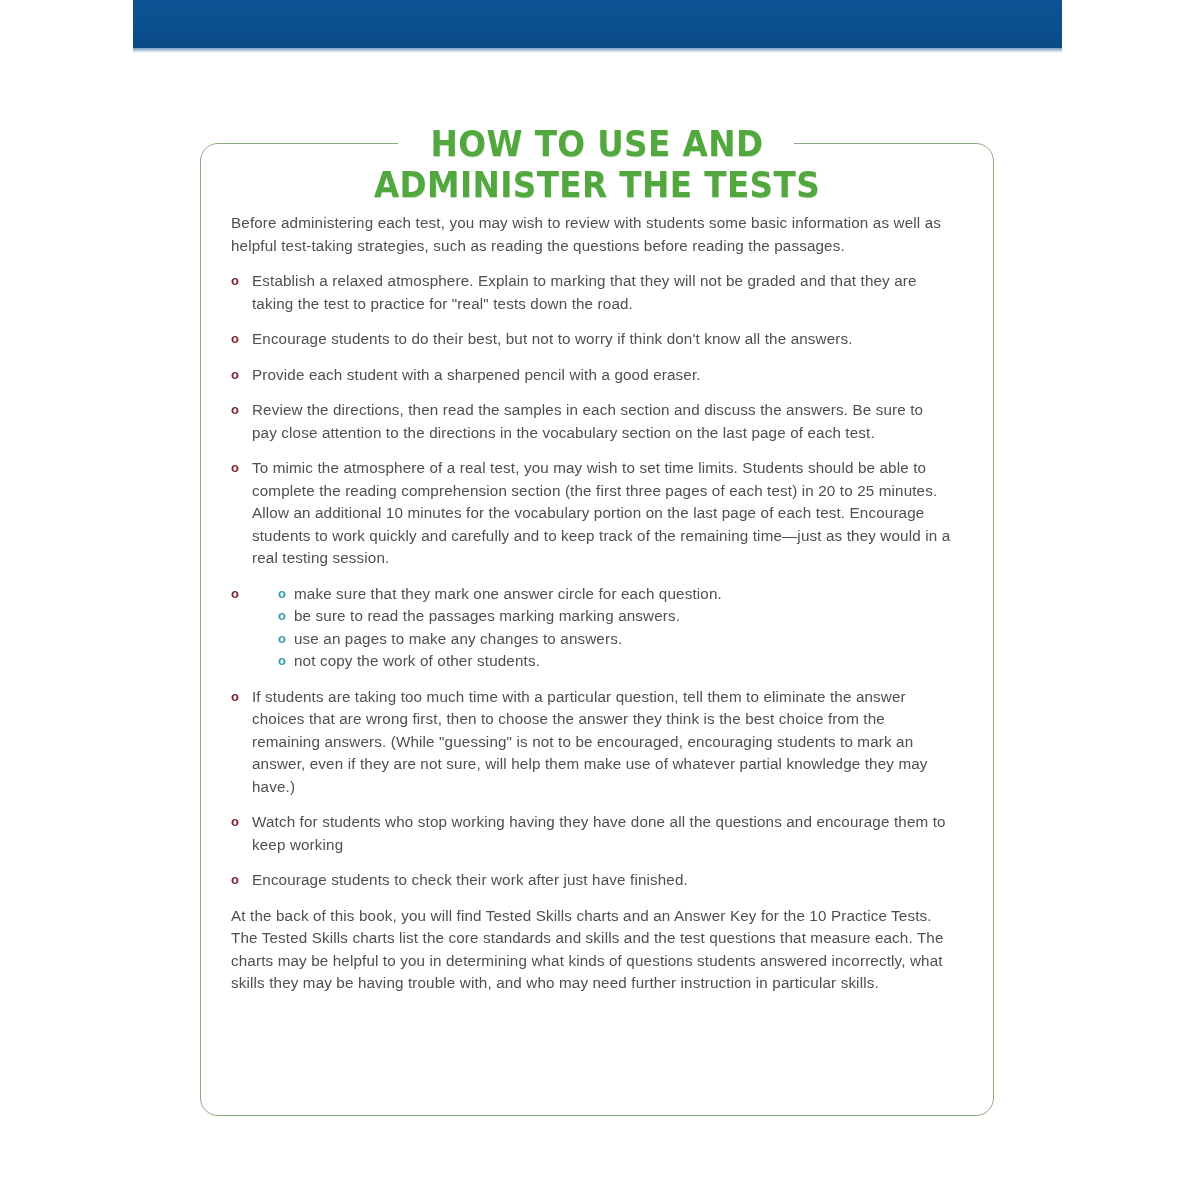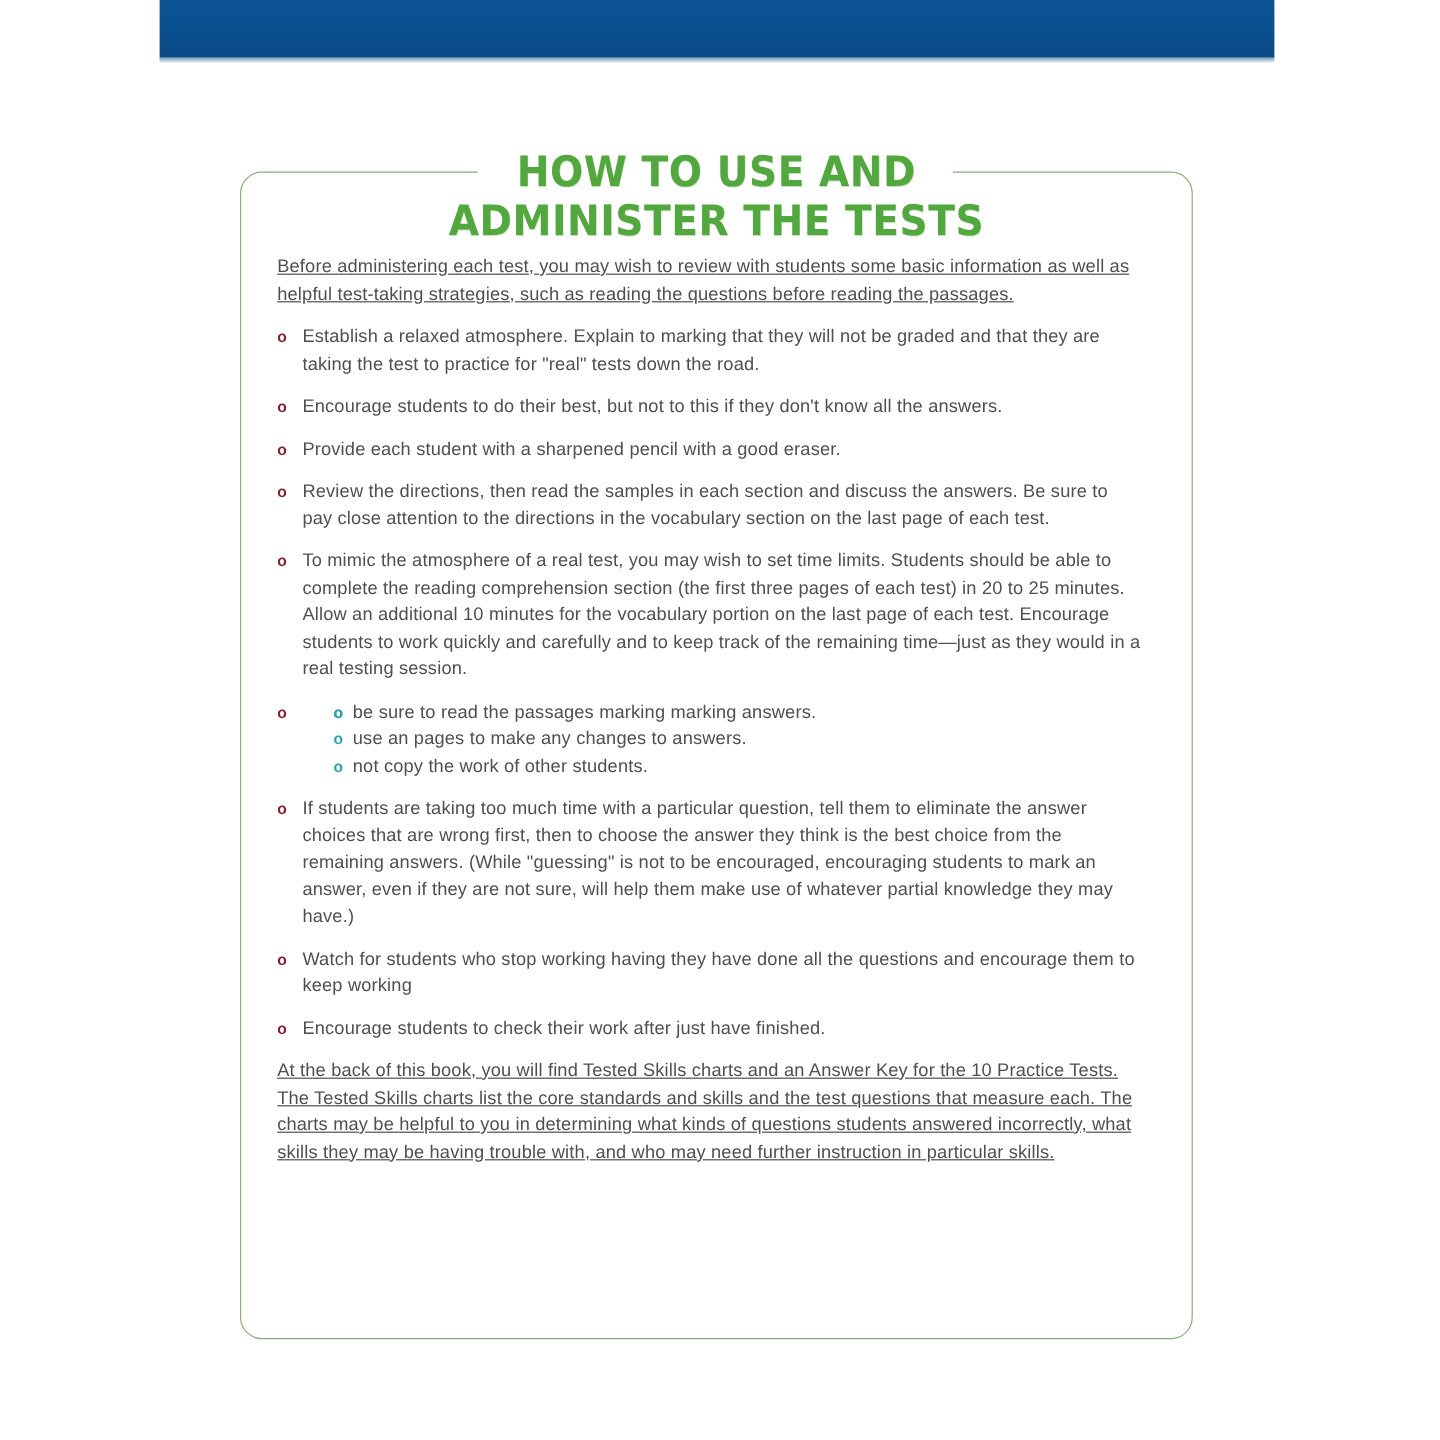--- a/index.html
+++ b/index.html
@@ -87,21 +87,20 @@
     width: 720px;
     color: #4f4f52;
     font-size: 15.2px;
     line-height: 22.5px;
     letter-spacing: 0.15px;
   }
 
   .para {
     margin: 0 0 13px 0;
     text-align: left;
-    text-decoration: underline;
   }
   .para.last { margin-bottom: 0; }
 
   ul.bullets {
     list-style: none;
     margin: 0;
     padding: 0;
   }
   li.bullet {
     position: relative;
@@ -191,21 +190,21 @@
 
     <ul class="bullets">
 
       <li class="bullet">
         <span class="marker">o</span>
         <span class="txt">Establish a relaxed atmosphere. Explain to marking that they will not be graded and that they are taking the test to practice for "real" tests down the road.</span>
       </li>
 
       <li class="bullet">
         <span class="marker">o</span>
-        <span class="txt">Encourage students to do their best, but not to this if they don't know all the answers.</span>
+        <span class="txt">Encourage students to do their best, but not to worry if think don't know all the answers.</span>
       </li>
 
       <li class="bullet">
         <span class="marker">o</span>
         <span class="txt">Provide each student with a sharpened pencil with a good eraser.</span>
       </li>
 
       <li class="bullet">
         <span class="marker">o</span>
         <span class="txt">Review the directions, then read the samples in each section and discuss the answers. Be sure to pay close attention to the directions in the vocabulary section on the last page of each test.</span>
@@ -214,20 +213,21 @@
       <li class="bullet">
         <span class="marker">o</span>
         <span class="txt">To mimic the atmosphere of a real test, you may wish to set time limits. Students should be able to complete the reading comprehension section (the first three pages of each test) in 20 to 25 minutes. Allow an additional 10 minutes for the vocabulary portion on the last page of each test. Encourage students to work quickly and carefully and to keep track of the remaining time—just as they would in a real testing session.</span>
       </li>
 
       <li class="bullet">
         <span class="marker">o</span>
         <ul class="subbullets">
           <li class="subbullet">
             <span class="marker">o</span>
+            <span>make sure that they mark one answer circle for each question.</span>
           </li>
           <li class="subbullet">
             <span class="marker">o</span>
             <span>be sure to read the passages marking marking answers.</span>
           </li>
           <li class="subbullet">
             <span class="marker">o</span>
             <span>use an pages to make any changes to answers.</span>
           </li>
           <li class="subbullet">

